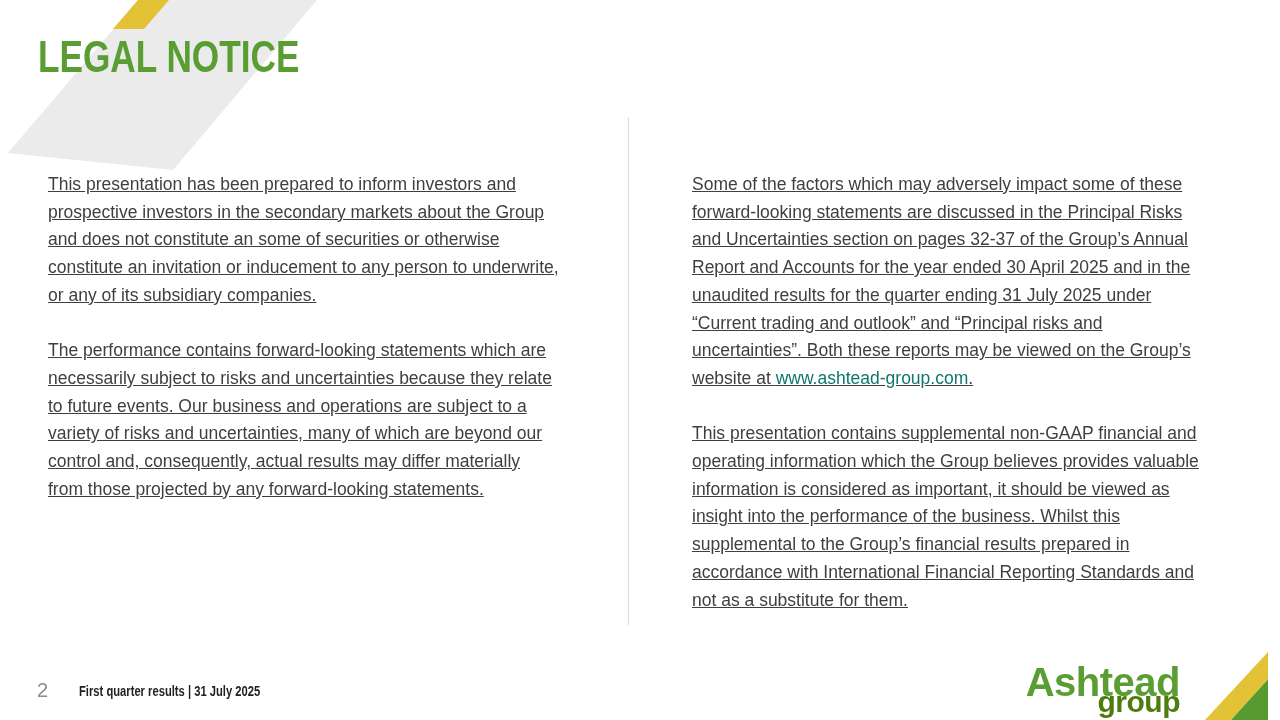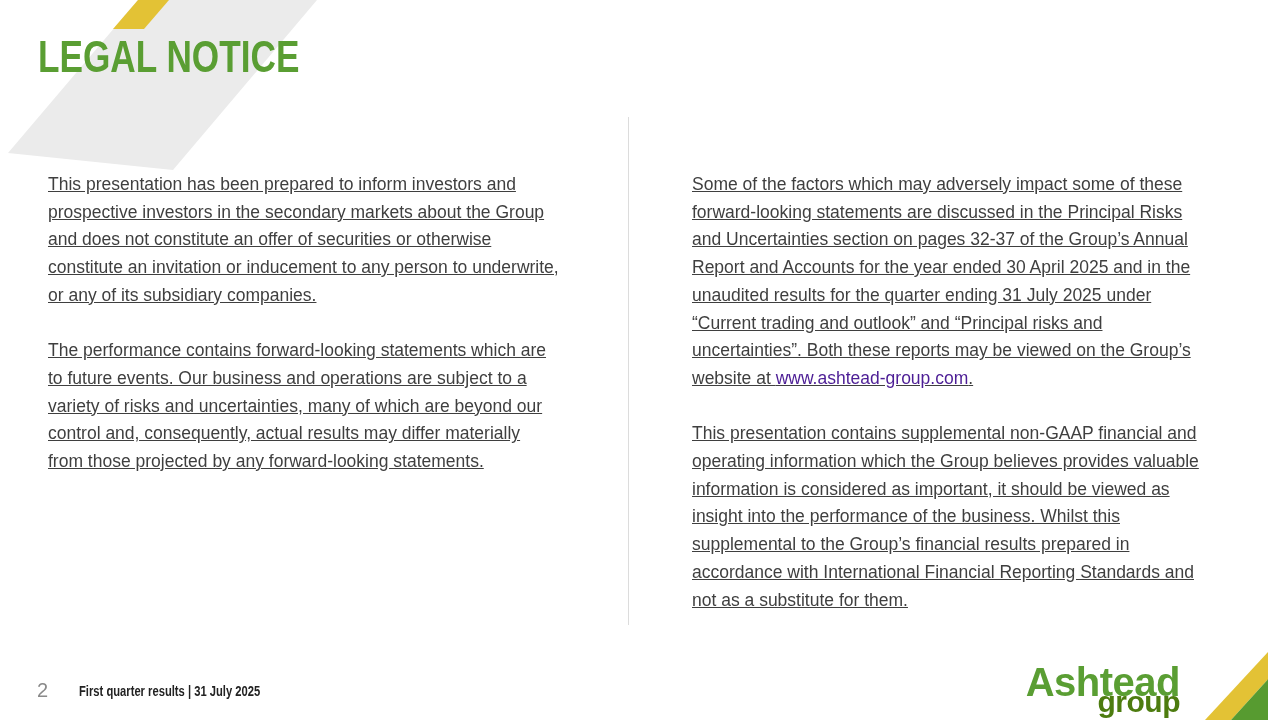--- a/index.html
+++ b/index.html
@@ -68,21 +68,21 @@
     font-size: 17.5px;
     line-height: 27.7px;
     color: #3f3f3f;
     text-decoration: underline;
   }
   .col-left  { left: 48px;  width: 565px; }
   .col-right { left: 672px; width: 560px; margin-left: 20px; }
   .para { margin: 0; }
   .para + .para { margin-top: 27.7px; }
   .line { white-space: nowrap; }
-  .link { color: #4c1d95; }
+  .link { color: #0f766e; }
 
   
   .page-number {
     position: absolute;
     left: 37px;
     top: 679px;
     font-size: 20px;
     color: #8a8a8a;
   }
   .footer-text {
@@ -123,26 +123,27 @@
   </div>
 
   <h1 class="title">LEGAL NOTICE</h1>
 
   <div class="divider"></div>
 
   <div class="col col-left">
     <div class="para">
         <div class="line">This presentation has been prepared to inform investors and</div>
         <div class="line">prospective investors in the secondary markets about the Group</div>
-        <div class="line">and does not constitute an offer of securities or otherwise</div>
+        <div class="line">and does not constitute an some of securities or otherwise</div>
         <div class="line">constitute an invitation or inducement to any person to underwrite,</div>
         <div class="line">or any of its subsidiary companies.</div>
       </div>
     <div class="para">
         <div class="line">The performance contains forward-looking statements which are</div>
+        <div class="line">necessarily subject to risks and uncertainties because they relate</div>
         <div class="line">to future events. Our business and operations are subject to a</div>
         <div class="line">variety of risks and uncertainties, many of which are beyond our</div>
         <div class="line">control and, consequently, actual results may differ materially</div>
         <div class="line">from those projected by any forward-looking statements.</div>
       </div>
   </div>
 
   <div class="col col-right">
     <div class="para">
       <div>

